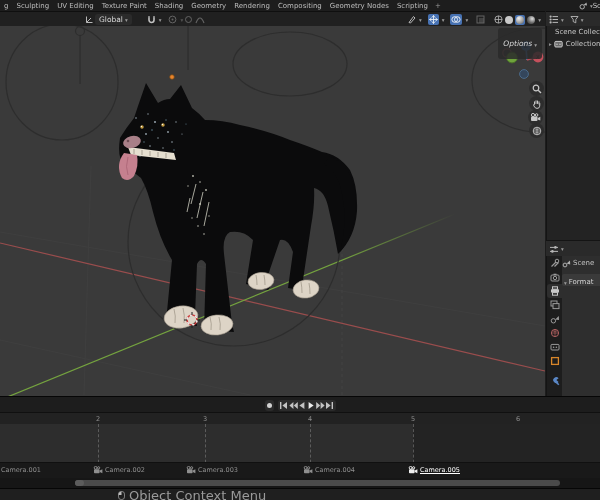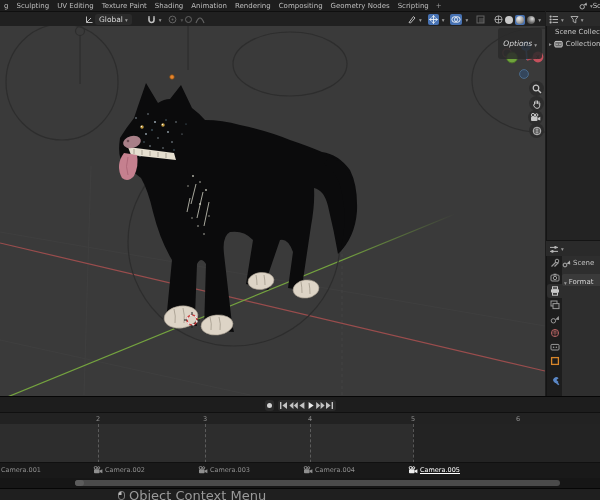--- a/index.html
+++ b/index.html
@@ -66,21 +66,21 @@
 <body>
 
 <div id="app">
 
   <div id="topbar" class="abs">
     <span class="tab">g</span>
     <span class="tab">Sculpting</span>
     <span class="tab">UV Editing</span>
     <span class="tab">Texture Paint</span>
     <span class="tab">Shading</span>
-    <span class="tab">Animation</span>
+    <span class="tab">Geometry</span>
     <span class="tab">Rendering</span>
     <span class="tab">Compositing</span>
     <span class="tab">Geometry Nodes</span>
     <span class="tab">Scripting</span>
     <span class="plus">+</span>
     <span id="scene-sel">
       <svg width="9" height="9" viewBox="0 0 9 9">
         <circle cx="3.2" cy="5.8" r="2.2" fill="none" stroke="#b0b0b0" stroke-width="1"></circle>
         <path d="M4.5 4 L7.5 1.5 L8 4.5 Z" fill="#b0b0b0"></path>
       </svg>
@@ -519,21 +519,21 @@
     </div>
     <div class="marker" style="left:93px">
       <svg width="10" height="8" viewBox="0 0 10 8" style="margin-right:2px">
           <circle cx="2.6" cy="1.8" r="1.4" stroke="#8f8f8f" fill="none"></circle>
           <circle cx="5.6" cy="1.8" r="1.1" stroke="#8f8f8f" fill="none"></circle>
           <rect x="1" y="3.2" width="5.6" height="4" rx=".8" fill="#8f8f8f"></rect>
           <path d="M6.8 4.4 L9.4 3.2 V7.2 L6.8 6 Z" fill="#8f8f8f"></path>
         </svg>
       <span>Camera.002</span>
     </div>
-    <div class="marker" style="left:198px">
+    <div class="marker" style="left:186px">
       <svg width="10" height="8" viewBox="0 0 10 8" style="margin-right:2px">
           <circle cx="2.6" cy="1.8" r="1.4" stroke="#8f8f8f" fill="none"></circle>
           <circle cx="5.6" cy="1.8" r="1.1" stroke="#8f8f8f" fill="none"></circle>
           <rect x="1" y="3.2" width="5.6" height="4" rx=".8" fill="#8f8f8f"></rect>
           <path d="M6.8 4.4 L9.4 3.2 V7.2 L6.8 6 Z" fill="#8f8f8f"></path>
         </svg>
       <span>Camera.003</span>
     </div>
     <div class="marker" style="left:303px">
       <svg width="10" height="8" viewBox="0 0 10 8" style="margin-right:2px">

